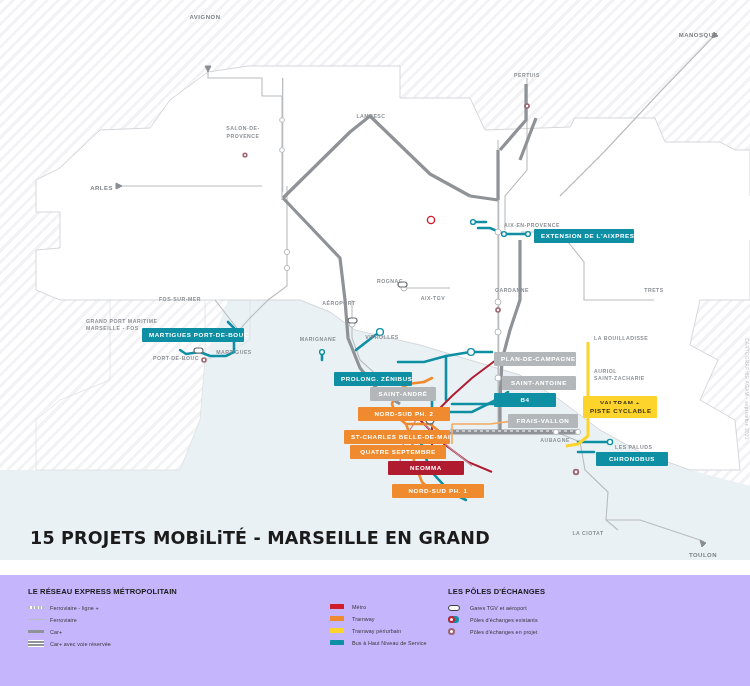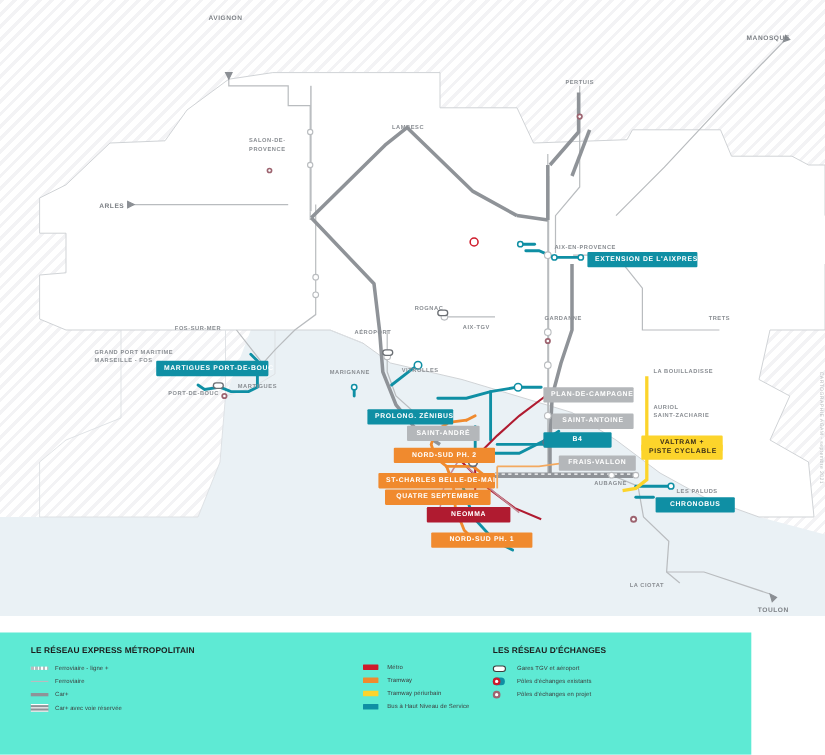--- a/index.html
+++ b/index.html
@@ -39,21 +39,21 @@
   .credit{position:absolute;right:6px;top:440px;font-size:4.6px;color:#b9bcbf;
           letter-spacing:.4px;white-space:nowrap;
           transform-origin:right top;transform:rotate(90deg) translateY(-100%);}
 
   
   .title-bar{position:absolute;left:0;top:528px;width:750px;height:40px;}
   .title{position:absolute;left:30px;top:0;font-size:17.5px;font-weight:800;
          color:#1b1b1b;letter-spacing:.2px;font-family:"DejaVu Sans", sans-serif;}
 
   
-  .legend{position:absolute;left:0;top:575px;width:683px;height:111px;background:#5eead4;}
+  .legend{position:absolute;left:0;top:575px;width:750px;height:111px;background:#c4b5fd;}
   .lg-col{position:absolute;top:12px;}
   .lg-title{font-size:7.6px;font-weight:800;color:#1b1b1b;letter-spacing:.1px;
             margin-bottom:6px;white-space:nowrap;font-family:"Liberation Sans",sans-serif;}
   .lg-row{display:flex;align-items:center;height:11px;margin-bottom:1px;}
   .lg-key{width:22px;flex:0 0 22px;display:flex;align-items:center;}
   .lg-txt{font-size:5.4px;color:#3b3b3b;white-space:nowrap;letter-spacing:.1px;}
 
   .sw{display:block;}
   .sw-dashed{width:16px;height:3px;
     background:repeating-linear-gradient(90deg,#b9bcbf 0 2.5px,#fff 2.5px 3.6px);}
@@ -326,20 +326,23 @@
         <div class="chip red" style="left: 388px; top: 461px; width: 62px;">NEOMMA</div>
         <div class="chip orange" style="left: 392px; top: 484px; width: 78px;">NORD-SUD PH. 1</div>
         <div class="chip yellow" style="left: 583px; top: 396px; width: 60px;">VALTRAM +</div>
         <div class="chip yellow" style="left: 583px; top: 404px; width: 60px;">PISTE CYCLABLE</div>
         <div class="chip teal" style="left: 596px; top: 452px; width: 58px;">CHRONOBUS</div>
       </div>
 
     <div class="credit">CARTOGRAPHIE AGAM - septembre 2021</div>
   </div>
 
+  <div class="title-bar">
+    <div class="title">15 PROJETS MOBiLiTÉ - MARSEILLE EN GRAND</div>
+  </div>
 
   <div class="legend">
     <div class="lg-col" style="left:28px;" id="lgcol0">
         <div class="lg-title">LE RÉSEAU EXPRESS MÉTROPOLITAIN</div>
         <div class="lg-row">
           <span class="lg-key">
             <span class="sw sw-dashed"></span>
           </span>
           <span class="lg-txt">Ferroviaire - ligne +</span>
         </div>
@@ -383,21 +386,21 @@
           <span class="lg-txt">Tramway périurbain</span>
         </div>
         <div class="lg-row">
           <span class="lg-key">
             <span class="sw sw-block sw-bhns"></span>
           </span>
           <span class="lg-txt">Bus à Haut Niveau de Service</span>
         </div>
       </div>
     <div class="lg-col" style="left:448px;" id="lgcol3">
-        <div class="lg-title">LES RÉSEAU D'ÉCHANGES</div>
+        <div class="lg-title">LES PÔLES D'ÉCHANGES</div>
         <div class="lg-row">
           <span class="lg-key">
             <span class="sw sw-gare"></span>
           </span>
           <span class="lg-txt">Gares TGV et aéroport</span>
         </div>
         <div class="lg-row">
           <span class="lg-key">
             <span class="sw sw-pole-ex"></span>
           </span>

